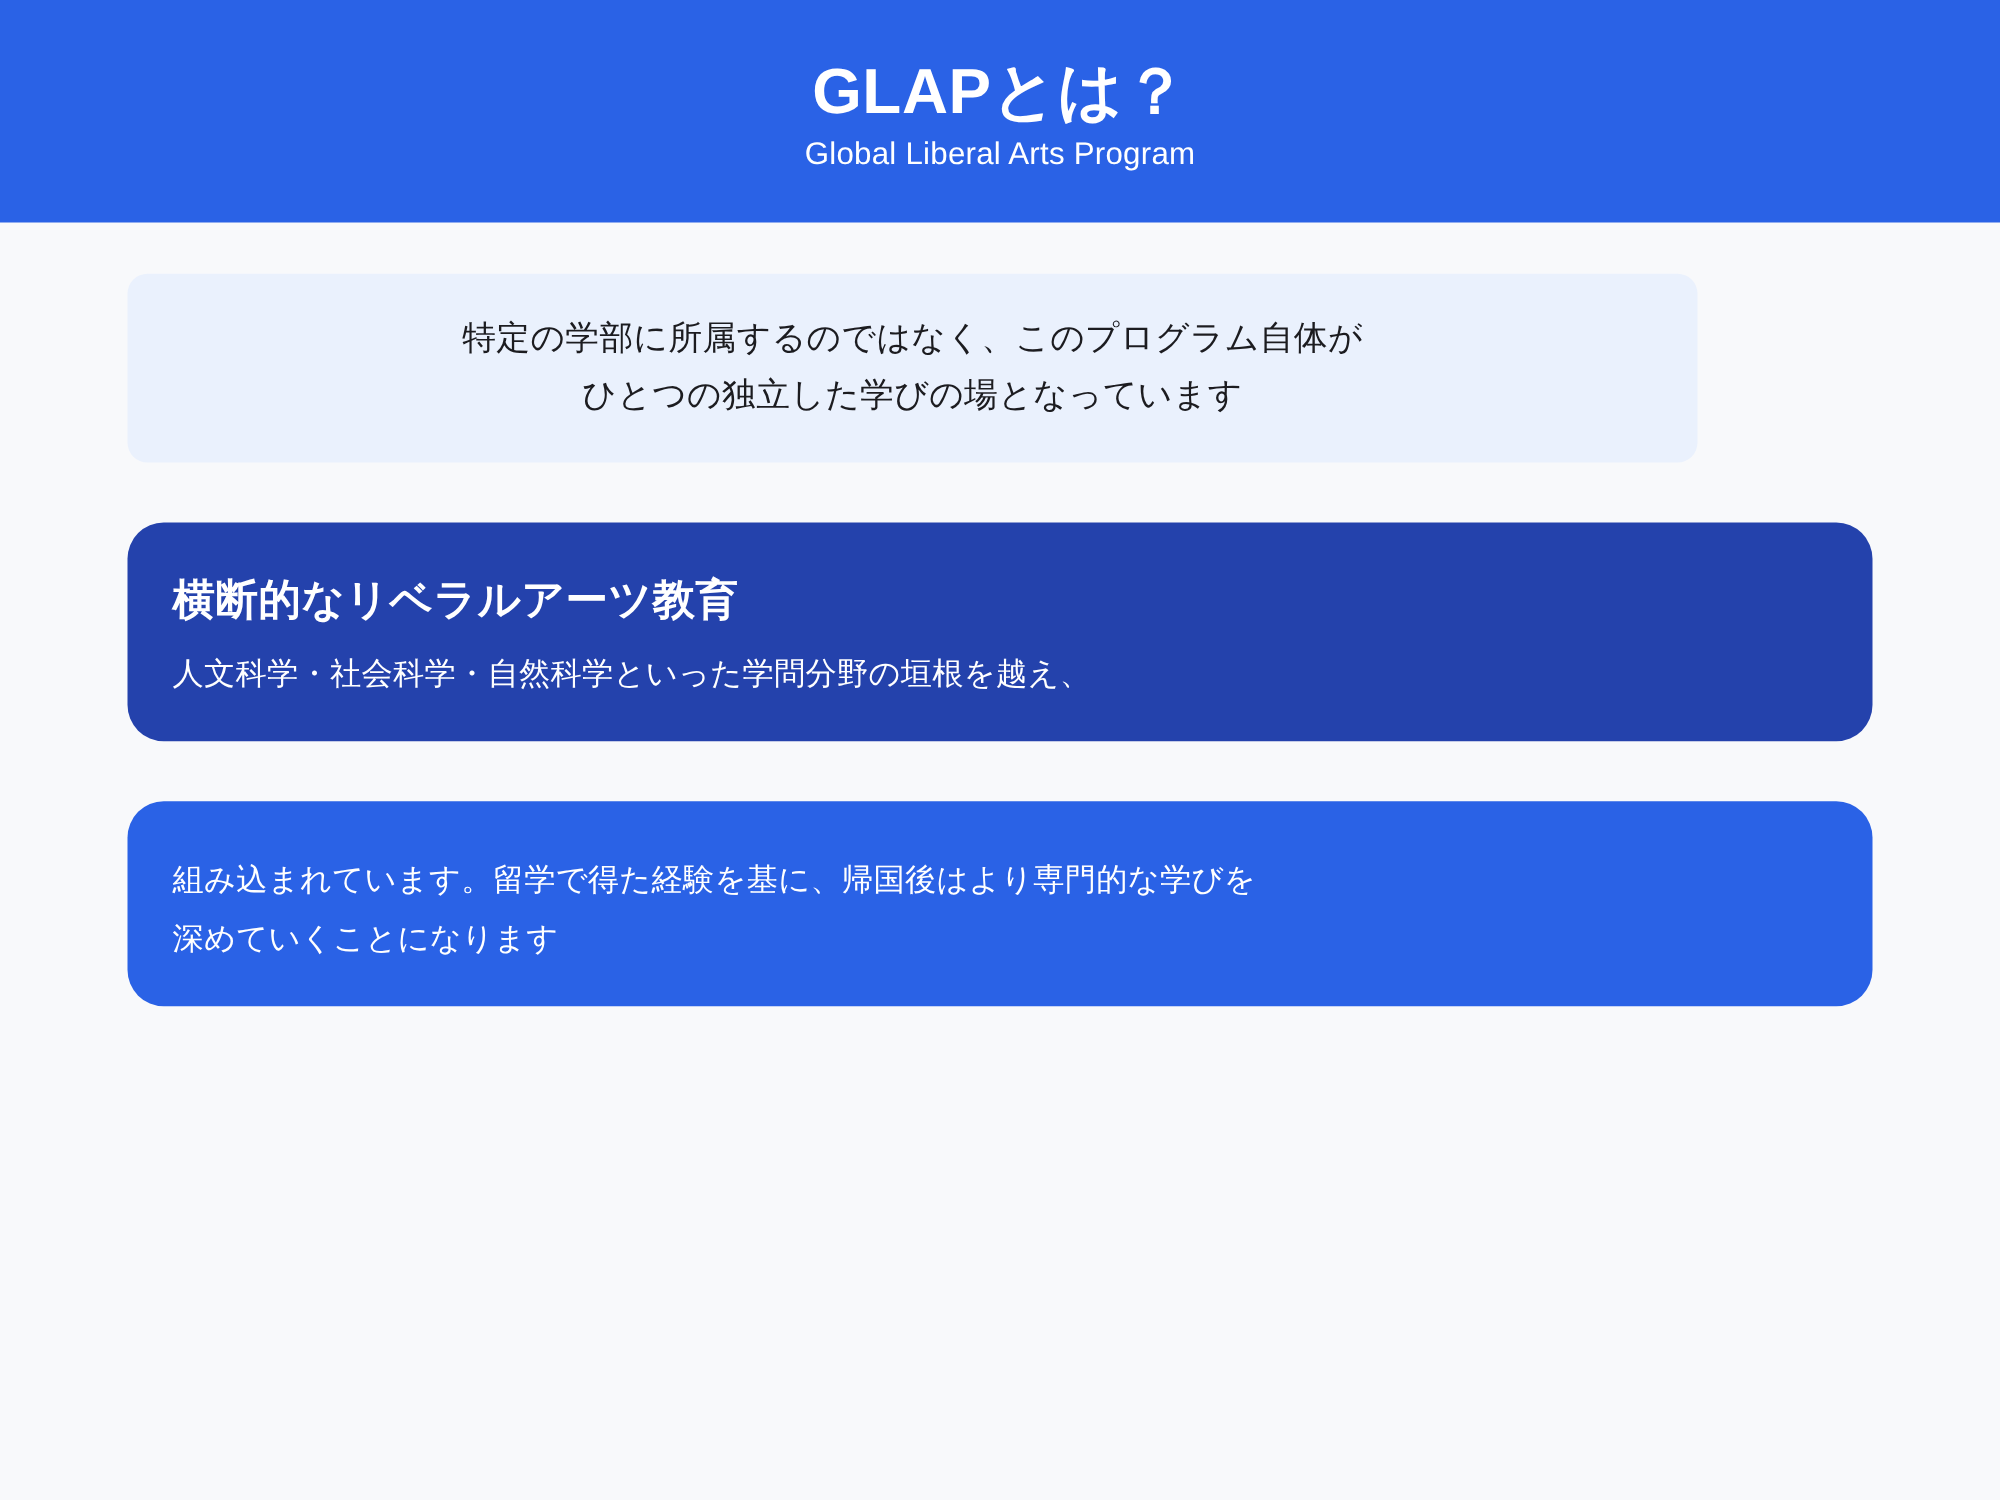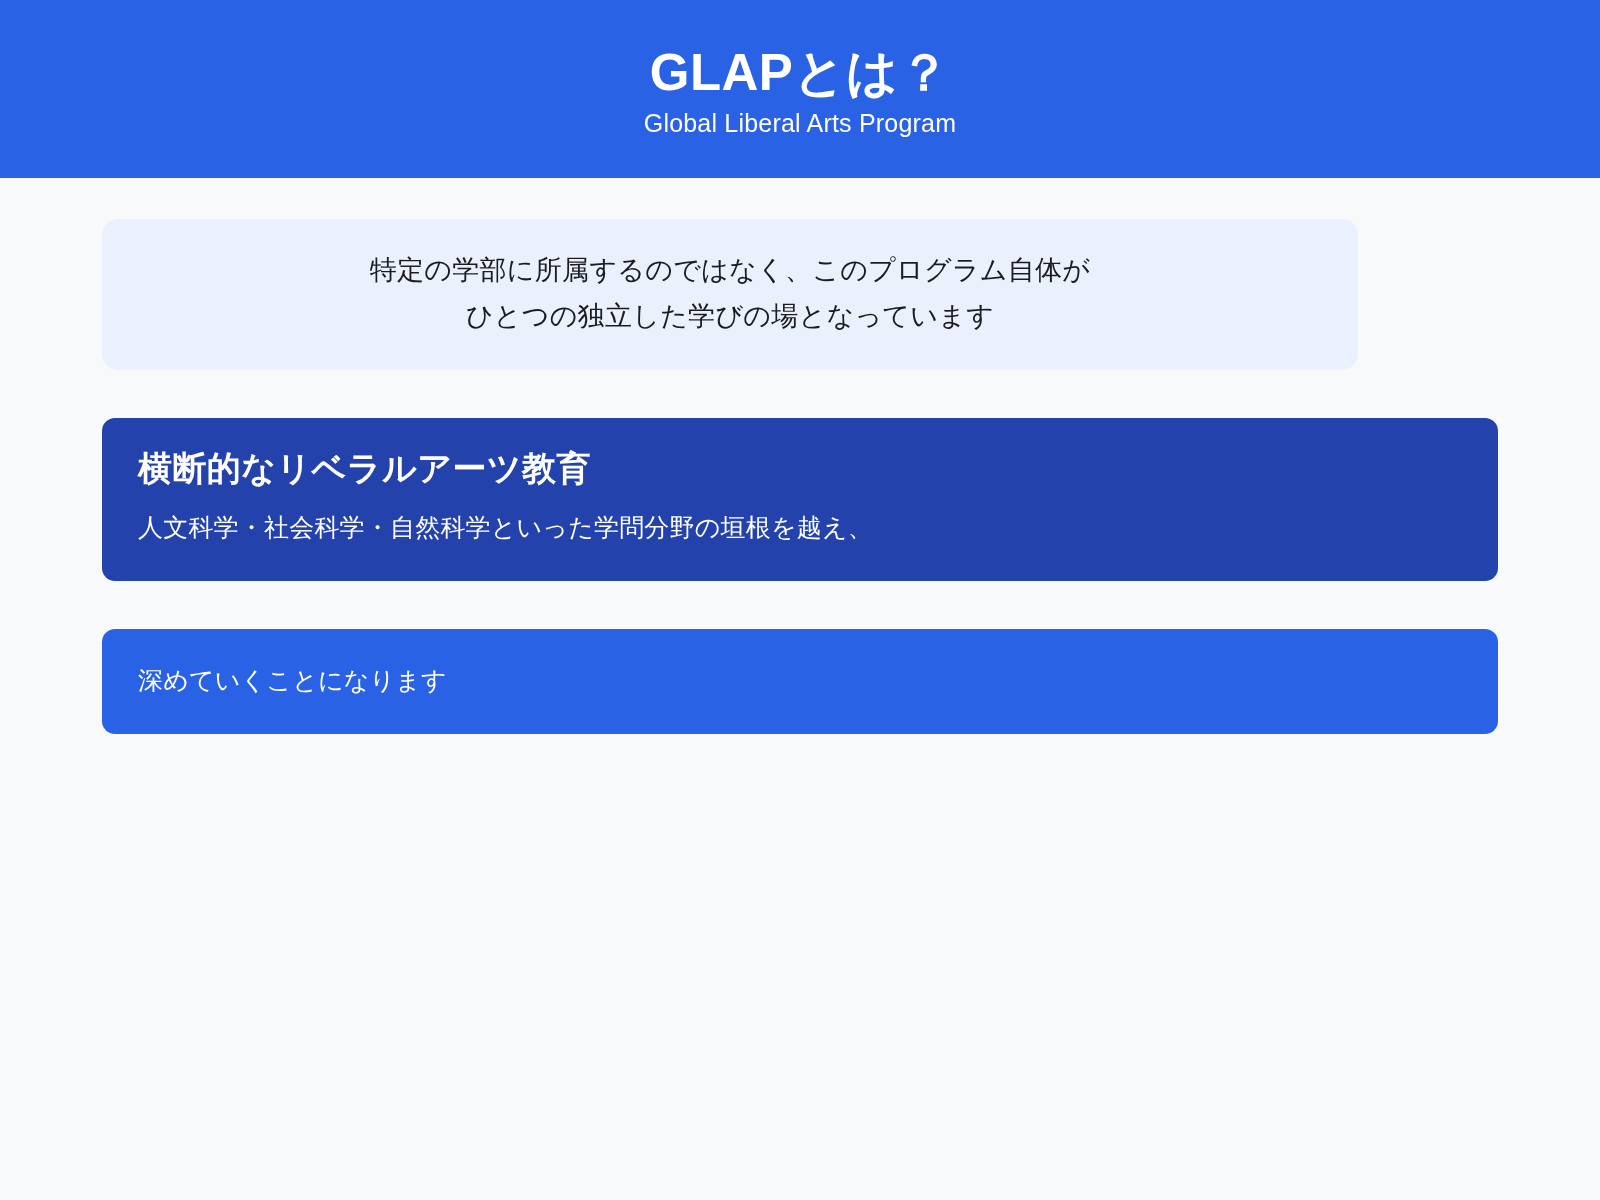--- a/index.html
+++ b/index.html
@@ -78,22 +78,22 @@
   
   .cards {
     margin-top: 48px;
     display: flex;
     flex-direction: column;
     gap: 48px;
   }
 
   .card {
     width: 1396px;
-    border-radius: 13px;
-    padding: 28px 36px 30px 36px;
+    border-radius: 29px;
+    padding: 40px 36px 30px 36px;
   }
 
   .card--deep  { background: #2442ac; }
   .card--bright { background: #2a62e6; }
 
   .card-title {
     font-size: 34px;
     font-weight: bold;
     color: #ffffff;
     line-height: 1.3;
@@ -137,19 +137,20 @@
       <article class="card card--deep">
         <h2 class="card-title">横断的なリベラルアーツ教育</h2>
         <div class="card-body">
           <div class="card-line">人文科学・社会科学・自然科学といった学問分野の垣根を越え、</div>
         </div>
       </article>
 
 
       <article class="card card--bright">
         <div class="card-body">
+          <div class="card-line">組み込まれています。留学で得た経験を基に、帰国後はより専門的な学びを</div>
           <div class="card-line">深めていくことになります</div>
         </div>
       </article>
 
     </section>
   </main>
 </div>
 
 </body></html>

